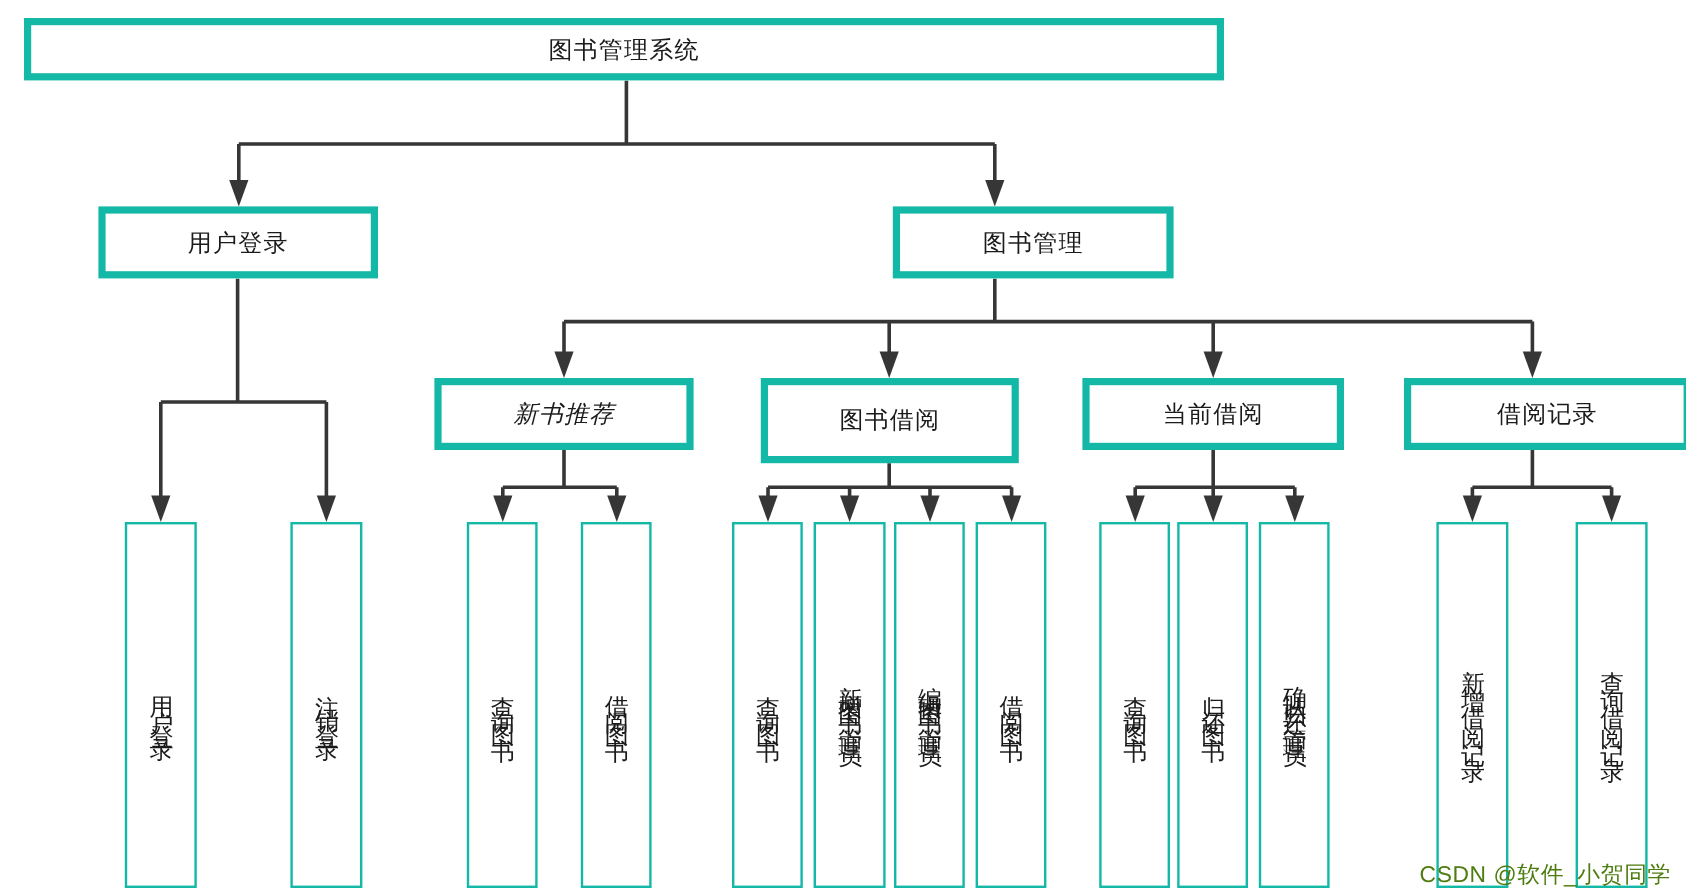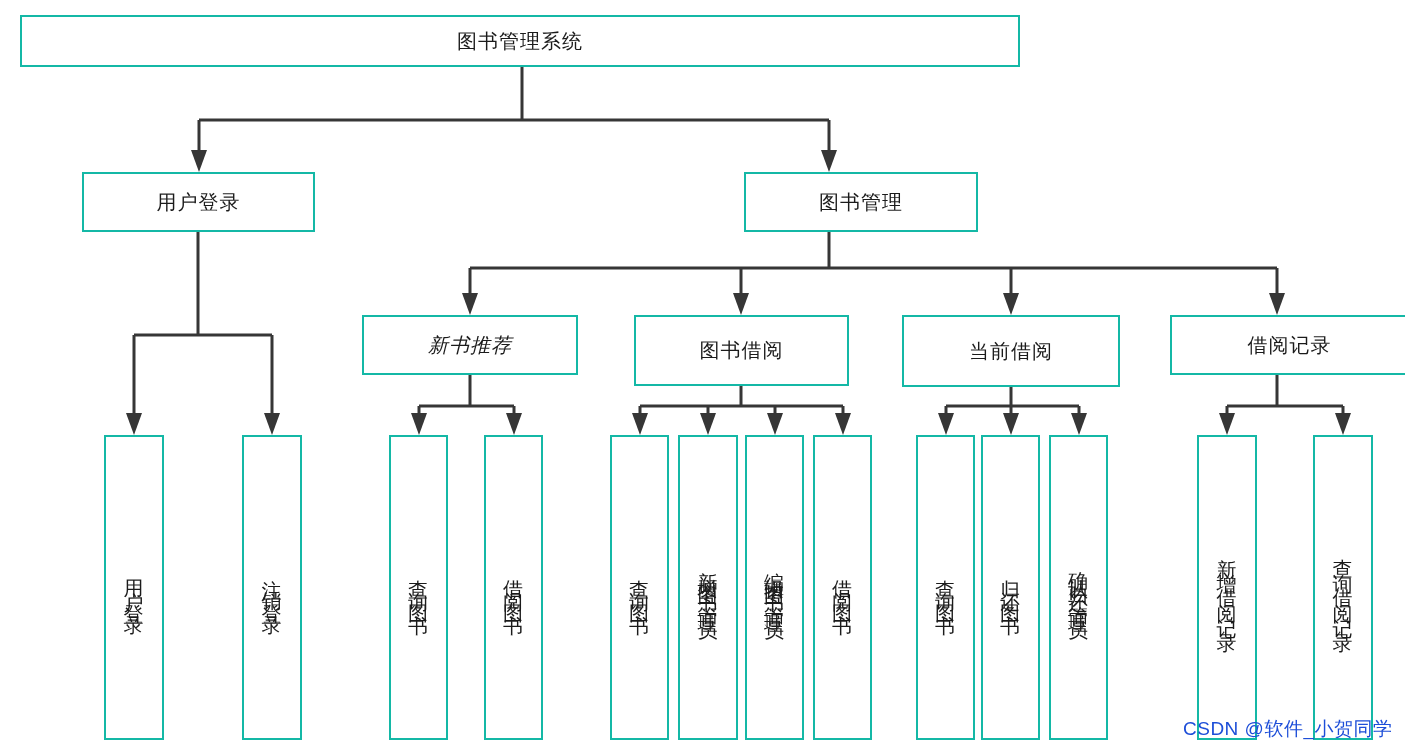--- a/index.html
+++ b/index.html
@@ -14,21 +14,21 @@
   }
   svg.wires {
     position: absolute;
     left: 0; top: 0;
     width: 1405px; height: 747px;
   }
   .box {
     position: absolute;
     box-sizing: border-box;
     background: #ffffff;
-    border: 2px solid #14b8a6;
+    border: 6px solid #14b8a6;
     display: flex;
     align-items: center;
     justify-content: center;
     font-size: 20px;
     letter-spacing: 1px;
     z-index: 2;
   }
   .leaf {
     border-width: 2px;
   }
@@ -41,21 +41,21 @@
     white-space: nowrap;
   }
   .leaf.med .vtext { letter-spacing: 15px; }
   .leaf.long .vtext { letter-spacing: 7px; }
   .watermark {
     position: absolute;
     left: 1183px;
     top: 716px;
     font-size: 19px;
     letter-spacing: 0.5px;
-    color: #1d4ed8;
+    color: #4d7c0f;
     z-index: 5;
     white-space: nowrap;
   }
 </style>
 </head>
 <body>
 
 <div class="canvas">
 
   <svg class="wires" viewBox="0 0 1405 747" aria-hidden="true">
@@ -115,21 +115,21 @@
   <div class="box" style="left:712px; top:172px; width:234px; height:60px;margin-left:32px;">
     <span>图书管理</span>
   </div>
 
   <div class="box" style="left:362px; top:315px; width:216px; height:60px;font-style:italic;">
     <span>新书推荐</span>
   </div>
   <div class="box" style="left:634px; top:315px; width:215px; height:71px;">
     <span>图书借阅</span>
   </div>
-  <div class="box" style="left:902px; top:315px; width:218px; height:72px;">
+  <div class="box" style="left:902px; top:315px; width:218px; height:60px;">
     <span>当前借阅</span>
   </div>
   <div class="box" style="left:1170px; top:315px; width:239px; height:60px;">
     <span>借阅记录</span>
   </div>
 
   <div class="box leaf" style="left:104px; top:435px; width:60px; height:305px;">
     <span class="vtext">用户登录</span>
   </div>
   <div class="box leaf" style="left:242px; top:435px; width:60px; height:305px;">

